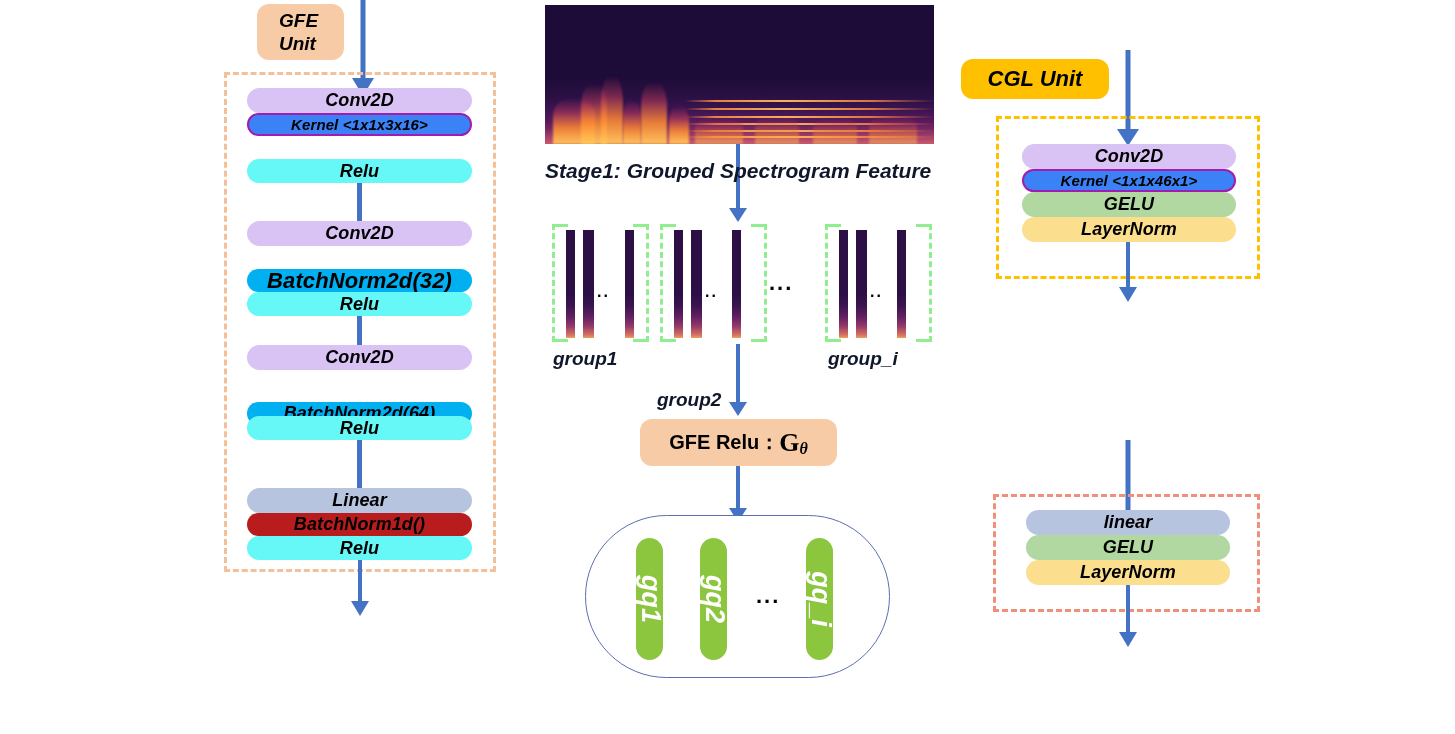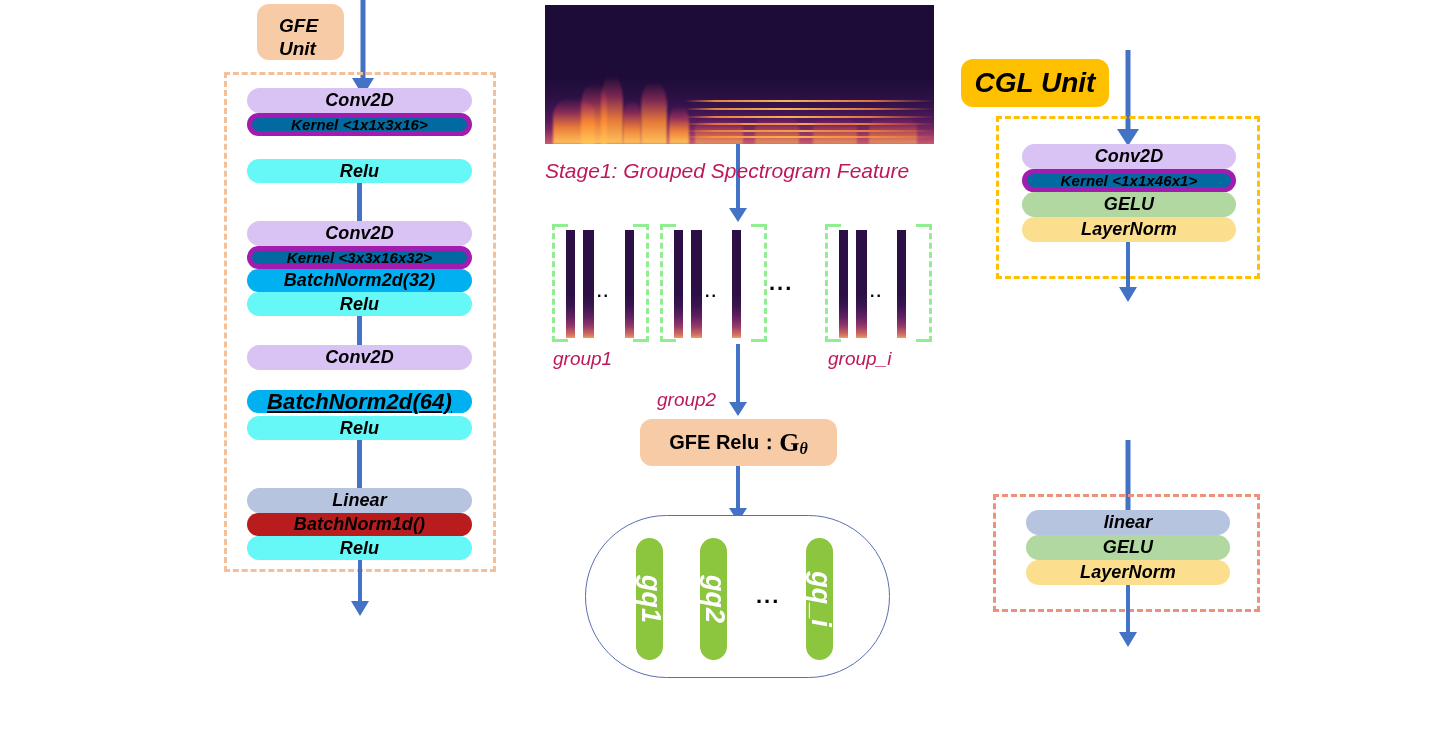--- a/index.html
+++ b/index.html
@@ -24,22 +24,22 @@
     justify-content:center;
     border-radius:999px;
     font-style:italic;
     font-weight:bold;
     color:#000;
     white-space:nowrap;
     letter-spacing:.1px;
     box-sizing:border-box;
   }
   .pill.kernel{
-    background:#0369a1;
-    border:5px solid #a21caf;
+    background:#3b82f6;
+    border:2px solid #a21caf;
     font-size:15px;
   }
 
   
   .unit-chip{
     position:absolute;
     display:flex;
     align-items:center;
     justify-content:center;
     border-radius:12px;
@@ -47,21 +47,21 @@
     font-weight:bold;
     color:#000;
     box-sizing:border-box;
     white-space:nowrap;
   }
   .unit-chip.two-line{
     flex-direction:column;
     line-height:1.22;
     align-items:flex-start;
     padding-left:22px;
-    justify-content:flex-end;
+    justify-content:center;
   }
 
   
   .dashframe{
     position:absolute;
     box-sizing:border-box;
     background:transparent;
   }
 
   
@@ -138,22 +138,22 @@
     position:absolute;
     font-weight:900;
     color:#000;
     letter-spacing:2px;
     line-height:1;
   }
 
   .caption{
     position:absolute;
     font-style:italic;
-    font-weight:normal;
-    color:#be185d;
+    font-weight:bold;
+    color:#0f172a;
     white-space:nowrap;
   }
 
   
   .oval{
     position:absolute;
     border:1.6px solid #5b6fb0;
     border-radius:999px;
     box-sizing:border-box;
     background:#fff;
@@ -211,36 +211,33 @@
   </div>
   <div class="pill" style="left:247px;top:159px;width:225px;height:24px;background:#66f7f7;font-size:18px;">
     <span>Relu</span>
   </div>
 
   <div class="plainline" style="left:357px;top:183px;width:5px;height:38px;background:#4472c4;"></div>
 
   <div class="pill" style="left:247px;top:221px;width:225px;height:25px;background:#d9c2f4;font-size:18px;">
     <span>Conv2D</span>
   </div>
-  <div class="pill kernel" style="left:247px;top:246px;width:225px;height:23px;">
-    <span>Kernel &lt;3x3x16x32&gt;</span>
-  </div>
-  <div class="pill" style="left:247px;top:269px;width:225px;height:23px;background:#00b0f0;font-size:18px;">
+  <div class="pill" style="left:247px;top:269px;width:225px;height:23px;background:#00b0f0;font-size:22px;">
     <span>BatchNorm2d(32)</span>
   </div>
   <div class="pill" style="left:247px;top:292px;width:225px;height:24px;background:#66f7f7;font-size:18px;">
     <span>Relu</span>
   </div>
 
   <div class="plainline" style="left:357px;top:316px;width:5px;height:30px;background:#4472c4;"></div>
 
   <div class="pill" style="left:247px;top:345px;width:225px;height:25px;background:#d9c2f4;font-size:18px;">
     <span>Conv2D</span>
   </div>
-  <div class="pill" style="left:247px;top:390px;width:225px;height:23px;background:#00b0f0;font-size:22px;text-decoration:underline;">
+  <div class="pill" style="left:247px;top:402px;width:225px;height:23px;background:#00b0f0;font-size:18px;">
     <span>BatchNorm2d(64)</span>
   </div>
   <div class="pill" style="left:247px;top:416px;width:225px;height:24px;background:#66f7f7;font-size:18px;">
     <span>Relu</span>
   </div>
 
   <div class="plainline" style="left:357px;top:440px;width:5px;height:48px;background:#4472c4;"></div>
 
   <div class="pill" style="left:247px;top:488px;width:225px;height:25px;background:#b7c4e0;font-size:18px;">
     <span>Linear</span>
@@ -354,21 +351,21 @@
   <div class="gbar" style="left:700px;top:538px;width:27px;height:122px;">
     <span>gq2</span>
   </div>
   <div class="dots" style="left:756px;top:585px;font-size:22px;">
     <span>...</span>
   </div>
   <div class="gbar" style="left:806px;top:538px;width:27px;height:122px;">
     <span>gq_i</span>
   </div>
 
-  <div class="unit-chip" style="left:961px;top:59px;width:148px;height:48px;background:#ffc000;font-size:28px;">
+  <div class="unit-chip" style="left:961px;top:59px;width:148px;height:40px;background:#ffc000;font-size:22px;">
     <span>CGL Unit</span>
   </div>
 
   <div class="arrow thick" style="left:1117px;top:50px;width:22px;height:96px;">
     <div class="shaft" style="width:5px;height:80px;background:#4472c4;"></div>
     <div class="head" style="border-top:17px solid #4472c4;"></div>
   </div>
 
   <div class="dashframe" style="left:996px;top:116px;width:264px;height:163px;border:3px dashed #ffc000;"></div>
 

